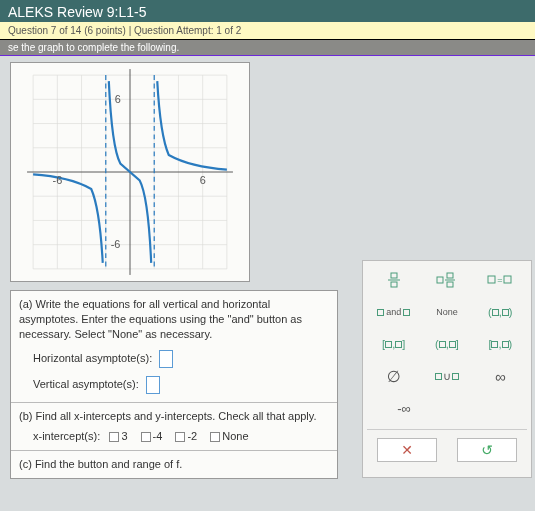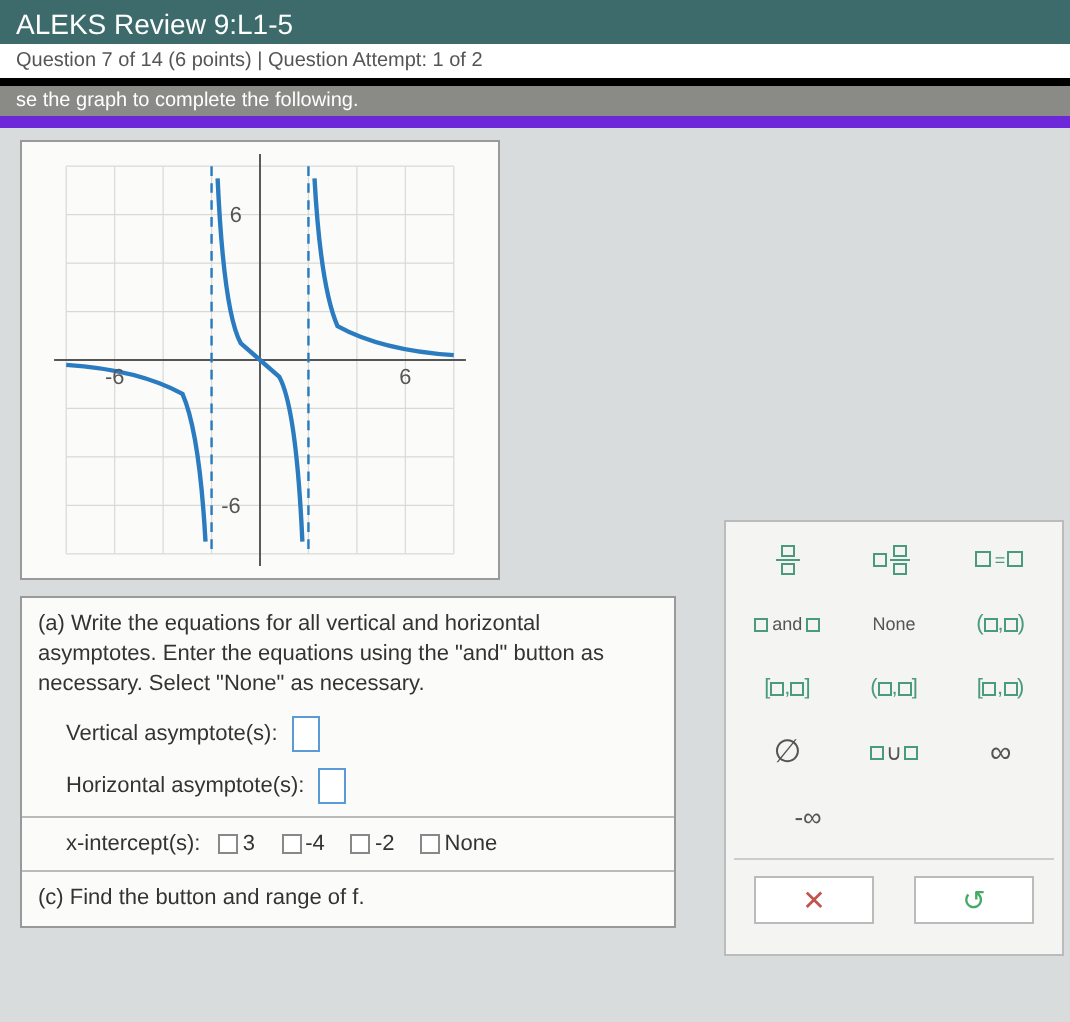--- a/index.html
+++ b/index.html
@@ -1,19 +1,19 @@
 <!DOCTYPE html>
 <html><head>
 <meta charset="utf-8">
 <style>
 *{box-sizing:border-box;margin:0;padding:0;font-family:Arial,Helvetica,sans-serif}
 body{background:#d8dcdd;width:535px;height:511px;overflow:hidden;font-size:11px;color:#333}
 .topbar{background:#3d6b6b;color:#fff;padding:4px 8px 2px;font-size:14px}
-.topbar2{background:#ffffff;border-bottom:4px solid #000000;padding:3px 8px;font-size:10px;color:#555}
-.prompt{background:#8a8a87;color:#fff;padding:2px 8px;font-size:10px;border-bottom:6px solid #6d28d9}
+.topbar2{background:#fef9c3;border-bottom:1px solid #000000;padding:3px 8px;font-size:10px;color:#555}
+.prompt{background:#8a8a87;color:#fff;padding:2px 8px;font-size:10px;border-bottom:1px solid #6d28d9}
 .main{display:flex;padding:6px}
 .left{width:350px}
 .graph-box{border:1px solid #999;background:#fbfbf9;width:240px;height:220px;margin:0 0 8px 4px;position:relative}
 .graph-svg{width:100%;height:100%}
 .q-box{border:1px solid #999;background:#fbfbf9;padding:6px 8px;font-size:11px;line-height:1.35;margin-left:4px;width:328px}
 .q-box hr{border:none;border-top:1px solid #bbb;margin:6px -8px}
 .input-slot{display:inline-block;border:1px solid #5b9bd5;background:#fff;width:14px;height:18px;vertical-align:middle;margin-left:4px}
 .chk{display:inline-block;width:10px;height:10px;border:1px solid #888;vertical-align:middle;margin-right:2px;background:#fff}
 .opt{display:inline-block;margin-right:10px}
 .palette{width:170px;margin-left:6px;border:1px solid #bbb;background:#f4f4f2;padding:8px 4px;height:218px;margin-top:224px;position:absolute;left:356px;top:36px}
@@ -70,29 +70,33 @@
             <text x="-1.2" y="6.3">-6</text>
   </g>
 </svg>
 </div>
 
 <div class="q-box">
   <div>
     <span>(a)</span>
     <span>Write the equations for all vertical and horizontal asymptotes. Enter the equations using the "and" button as necessary. Select "None" as necessary.</span>
   </div>
+  <div style="margin:8px 0 4px 14px">
+    <span>Horizontal asymptote(s):</span>
+    <span class="input-slot"></span>
+  </div>
   <div style="margin:8px 0 8px 14px">
     <span>Vertical asymptote(s):</span>
     <span class="input-slot"></span>
   </div>
-  <div style="margin:8px 0 4px 14px">
-    <span>Horizontal asymptote(s):</span>
-    <span class="input-slot"></span>
+  <hr>
+  <div>
+    <span>(b)</span>
+    <span>Find all x-intercepts and y-intercepts. Check all that apply.</span>
   </div>
-  <hr>
   <div style="margin:6px 0 3px 14px">
     <span>x-intercept(s):</span>&nbsp;&nbsp;
     <span class="opt"><span class="chk"></span><span>3</span></span>
     <span class="opt"><span class="chk"></span><span>-4</span></span>
     <span class="opt"><span class="chk"></span><span>-2</span></span>
     <span class="opt"><span class="chk"></span><span>None</span></span>
   </div>
   <hr>
   <div>
     <span>(c)</span>

